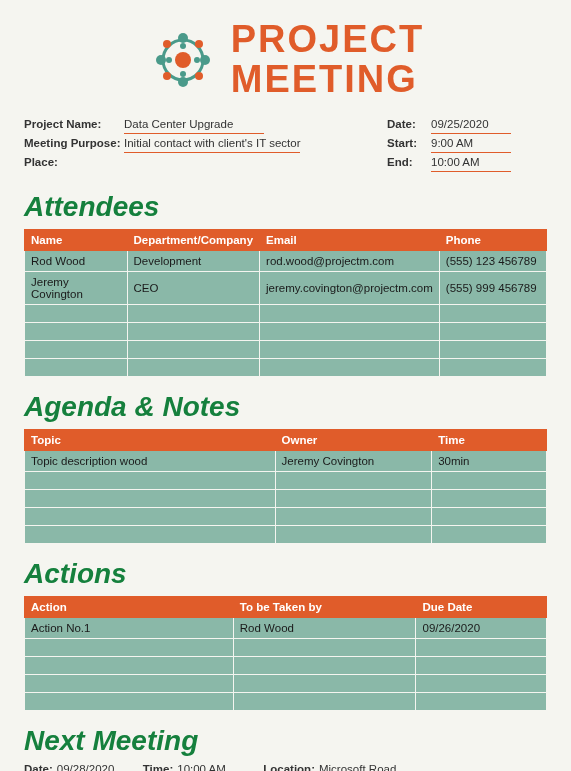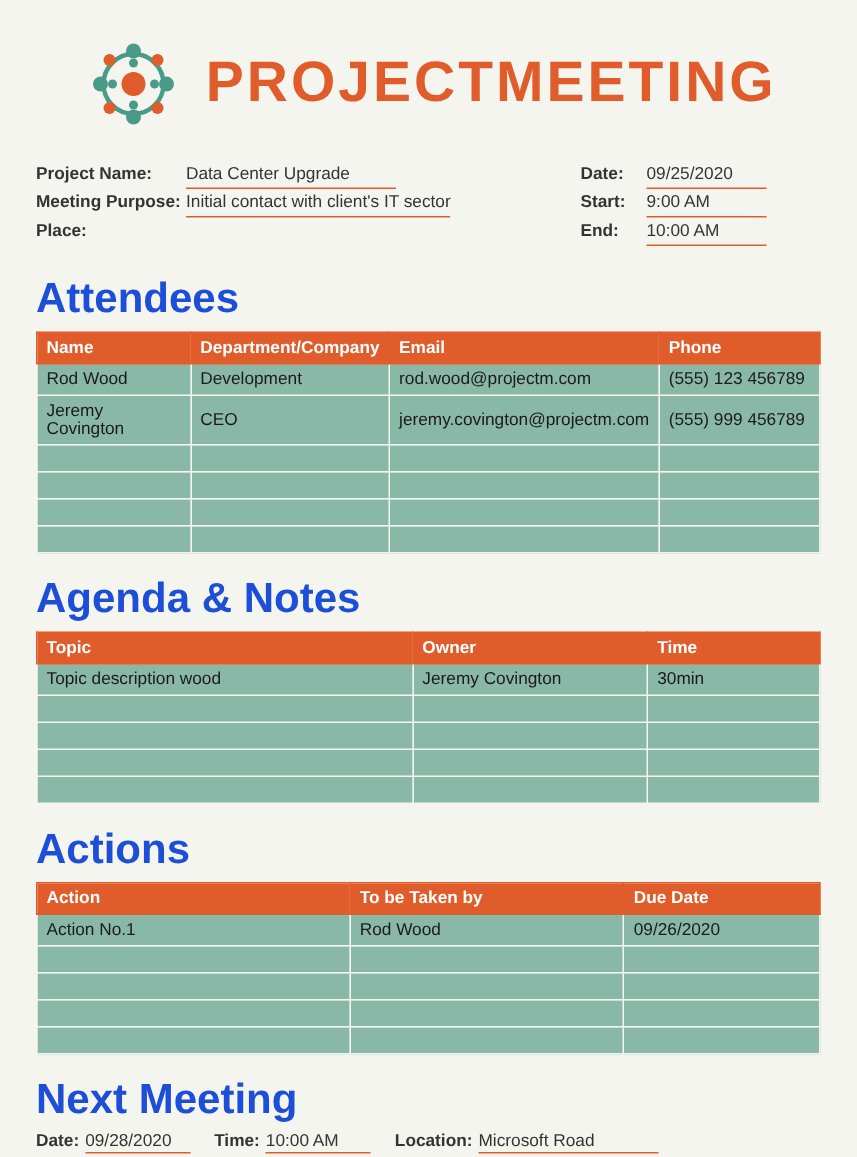--- a/index.html
+++ b/index.html
@@ -20,20 +20,21 @@
       justify-content: center;
       margin-bottom: 18px;
     }
     .logo-icon {
       width: 72px;
       height: 72px;
       margin-right: 12px;
     }
     .header-title {
       display: flex;
+      flex-direction: column;
       line-height: 1;
     }
     .header-title span {
       font-size: 38px;
       font-weight: 900;
       color: #e05c2a;
       letter-spacing: 2px;
       line-height: 1.05;
     }
 
@@ -62,23 +63,24 @@
       padding-bottom: 3px;
       min-width: 140px;
     }
     .info-right .info-label { min-width: 44px; }
     .info-right .info-value { min-width: 80px; }
 
     
     .section-heading {
       font-size: 28px;
       font-weight: 700;
-      color: #1d4ed8;
+      color: #15803d;
       margin-top: 14px;
       margin-bottom: 6px;
+      font-style: italic;
     }
 
     
     .data-table {
       width: 100%;
       border-collapse: collapse;
       margin-bottom: 6px;
     }
     .data-table th {
       background-color: #e05c2a;

